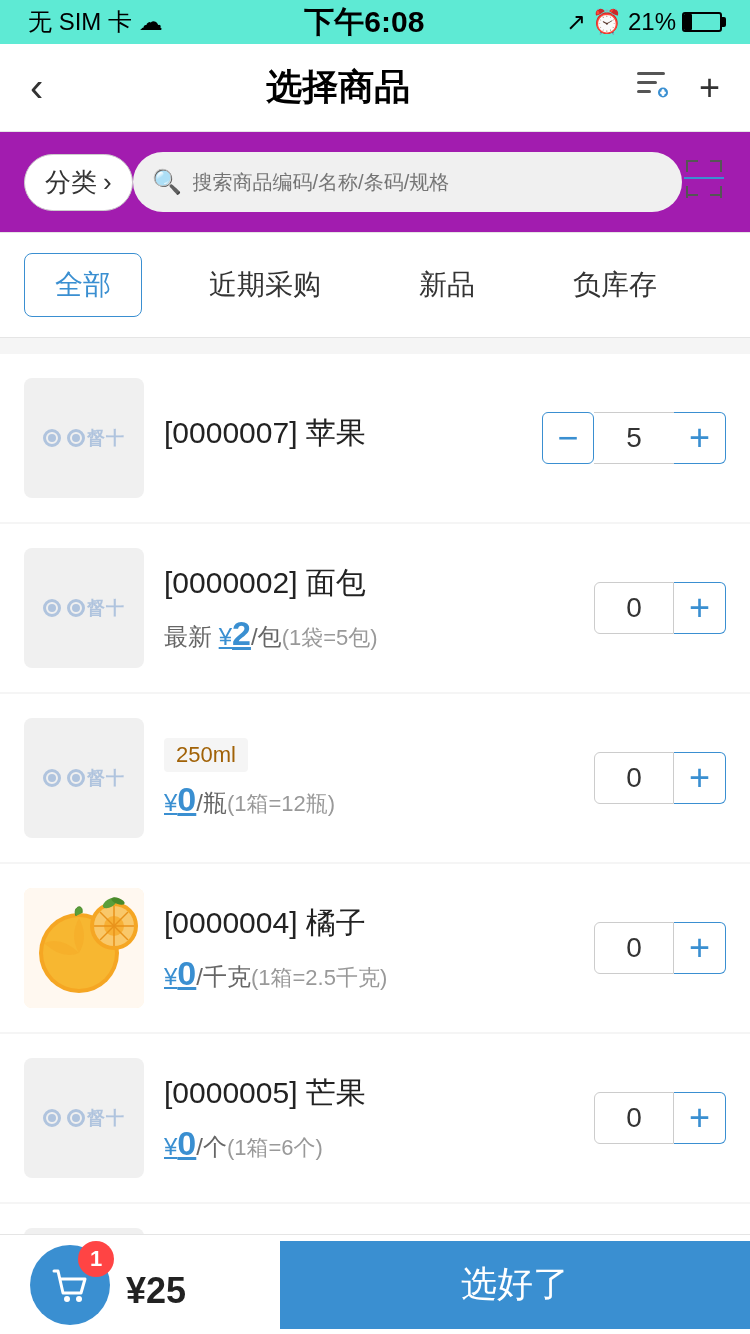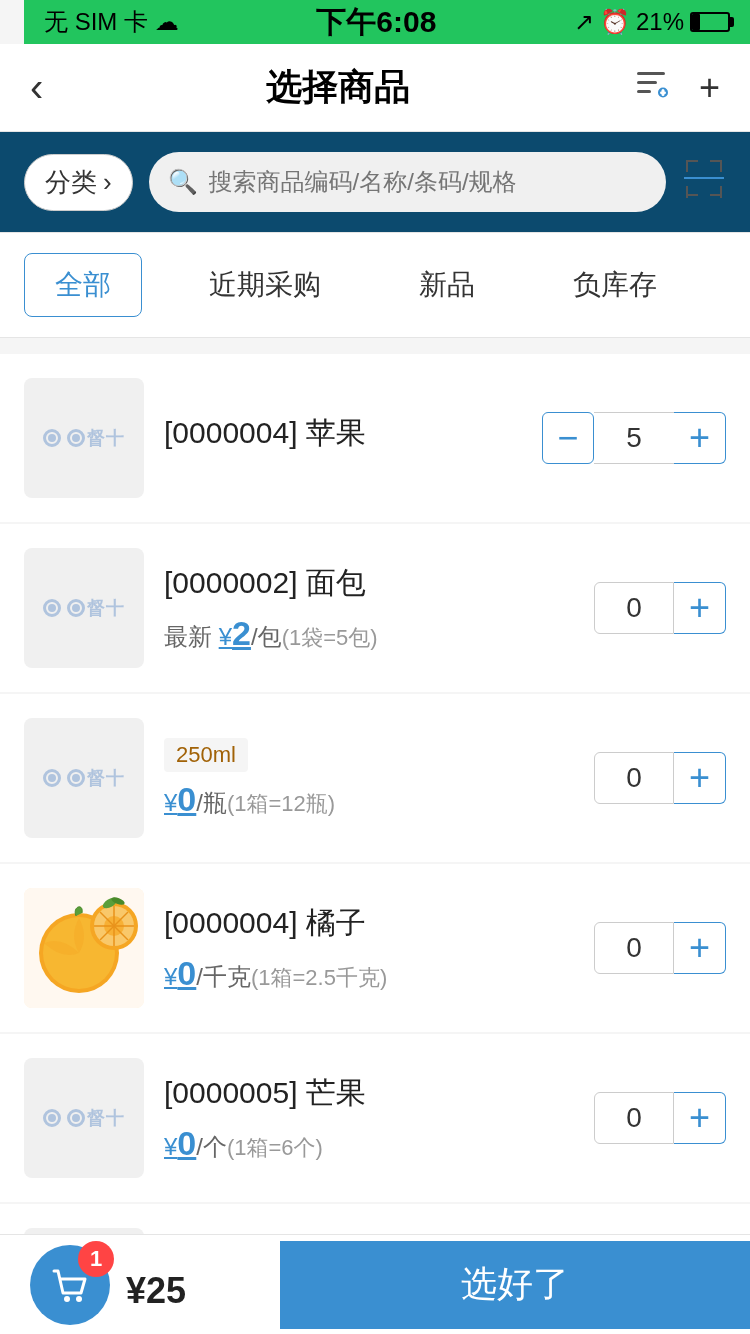--- a/index.html
+++ b/index.html
@@ -1,29 +1,28 @@
 <!DOCTYPE html>
 <html><head>
   <meta charset="utf-8">
   <meta name="viewport" content="width=750px">
   <style>
     * { box-sizing: border-box; margin: 0; padding: 0; }
     body { font-family: -apple-system, 'PingFang SC', 'Helvetica Neue', sans-serif; background: #f5f5f5; width: 750px; min-height: 1334px; overflow-x: hidden; font-size: 28px; }
 
     
     .status-bar {
-      background: #22c55e;
+      background: #5eead4;
       height: 44px;
       display: flex;
       align-items: center;
       justify-content: space-between;
-      padding: 0 20px;
+      padding: 0 28px;
       font-size: 28px;
       font-weight: 500;
-      margin-left: 24px;
     }
     .status-left { font-size: 24px; color: #000; display: flex; align-items: center; gap: 10px; }
     .status-center { font-size: 30px; font-weight: 600; color: #000; }
     .status-right { font-size: 24px; color: #000; display: flex; align-items: center; gap: 6px; }
     .battery-icon { display: inline-block; width: 40px; height: 20px; border: 2px solid #000; border-radius: 3px; position: relative; }
     .battery-icon::after { content: ''; position: absolute; right: -6px; top: 50%; transform: translateY(-50%); width: 4px; height: 10px; background: #000; border-radius: 0 2px 2px 0; }
     .battery-fill { height: 100%; width: 21%; background: #000; border-radius: 1px; }
 
     
     .nav-bar {
@@ -35,25 +34,24 @@
       padding: 0 30px;
       border-bottom: 1px solid #e5e5e5;
     }
     .nav-back { font-size: 40px; color: #333; cursor: pointer; }
     .nav-title { font-size: 36px; font-weight: 600; color: #000; }
     .nav-actions { display: flex; align-items: center; gap: 30px; }
     .nav-filter-icon, .nav-add-icon { font-size: 36px; color: #333; cursor: pointer; }
 
     
     .filter-bar {
-      background: #0c4a6e;
+      background: #a21caf;
       padding: 20px 24px;
       display: flex;
       align-items: center;
-      gap: 16px;
       border-bottom: 1px solid #e5e5e5;
     }
     .category-btn {
       border: 1px solid #ccc;
       border-radius: 30px;
       padding: 10px 20px;
       font-size: 26px;
       color: #333;
       white-space: nowrap;
       background: #fff;
@@ -68,21 +66,21 @@
       border-radius: 36px;
       height: 60px;
       display: flex;
       align-items: center;
       padding: 0 20px;
       gap: 10px;
     }
     .search-box input {
       border: none;
       background: transparent;
-      font-size: 24px;
+      font-size: 20px;
       color: #999;
       width: 100%;
       outline: none;
     }
     .search-icon-text { font-size: 24px; color: #999; }
     .scan-icon { font-size: 36px; color: #666; cursor: pointer; }
 
     
     .tabs-bar {
       background: #fff;
@@ -381,21 +379,21 @@
     <div class="product-thumb">
       <div class="owl-logo">
         <div class="owl-eyes">
           <div class="owl-eye"></div>
           <div class="owl-eye"></div>
         </div>
         <div class="owl-text">督十</div>
       </div>
     </div>
     <div class="product-info">
-      <div class="product-name">[0000004] 苹果</div>
+      <div class="product-name">[0000007] 苹果</div>
     </div>
     <div class="qty-control">
       <div class="qty-btn">−</div>
       <input class="qty-input" type="text" value="5" style="">
       <div class="qty-btn" style="border-left:none; border-radius:0 6px 6px 0;">+</div>
     </div>
   </div>
 
   <div class="product-item">
     <div class="product-thumb">

